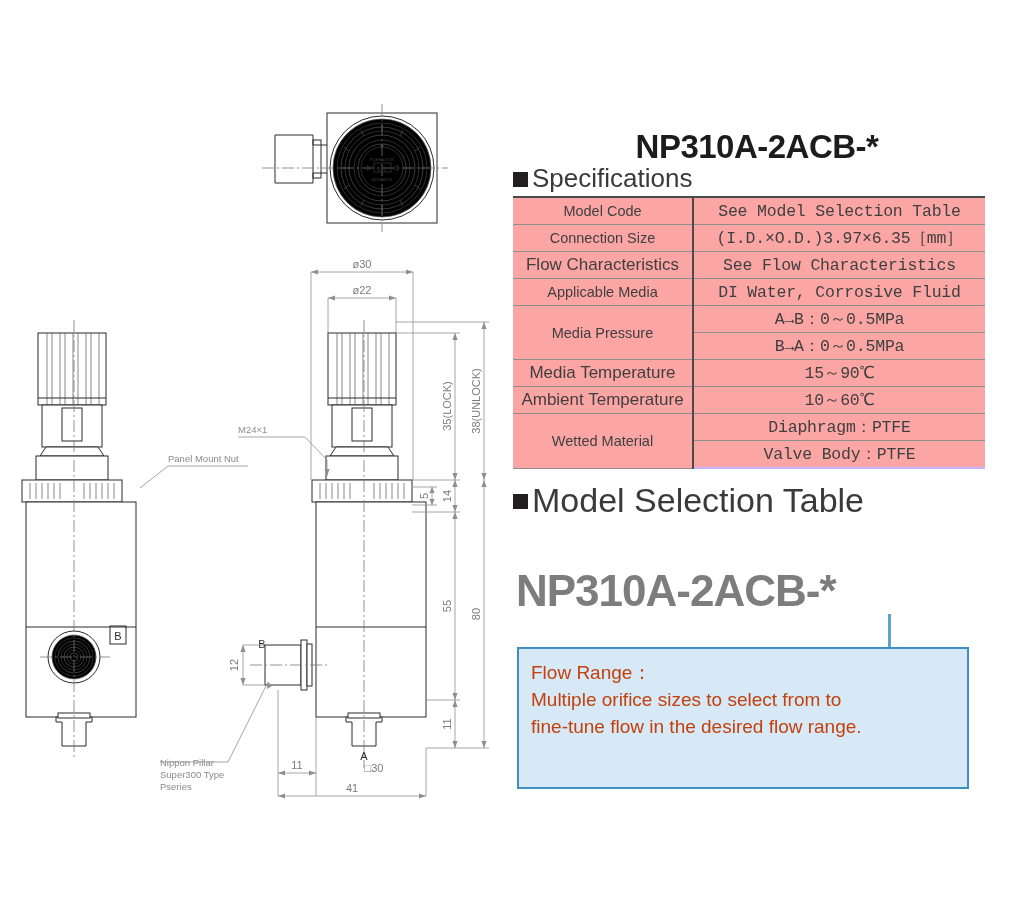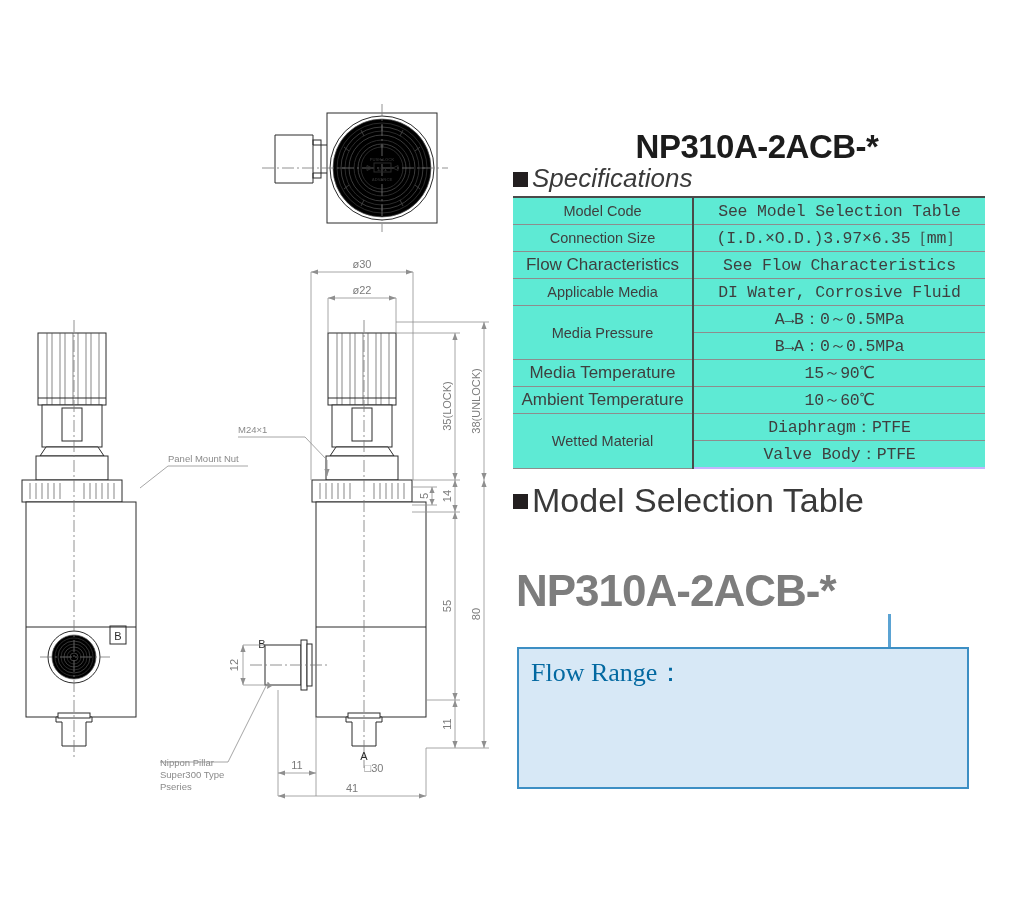--- a/index.html
+++ b/index.html
@@ -5,49 +5,49 @@
   html,body{margin:0;padding:0;background:#ffffff;}
   body{width:1024px;height:922px;position:relative;overflow:hidden;
        font-family:"Liberation Sans","DejaVu Sans",sans-serif;color:#3a3a3a;}
   .abs{position:absolute;}
 
   
   #title-model{
     left:512px;top:128px;width:490px;text-align:center;
     font-size:33px;font-weight:bold;color:#1c1c1c;letter-spacing:-0.5px;
   }
-  #spec-heading{left:513px;top:163px;font-size:26px;color:#3a3a3a;display:flex;align-items:center;font-style:italic;}
+  #spec-heading{left:513px;top:163px;font-size:26px;color:#3a3a3a;display:flex;align-items:center;}
   #model-heading{left:513px;top:481px;font-size:34px;color:#3a3a3a;display:flex;align-items:center;}
   .sq{display:inline-block;width:15px;height:15px;background:#231f20;margin-right:4px;position:relative;top:1px;}
 
   
   #spec-table{left:513px;top:196px;width:472px;border-collapse:collapse;}
   #spec-table table{border-collapse:collapse;width:472px;table-layout:fixed;}
   #spec-table td{
     border-top:1px solid #8d8d8d;border-bottom:1px solid #8d8d8d;
     padding:2px 2px;height:22px;vertical-align:middle;text-align:center;
-    color:#3f3f3f;background:#5eead4;
+    color:#3f3f3f;background:#fca5a5;
   }
   #spec-table tr:first-child td{border-top:2px solid #4a4a4a;}
   #spec-table tr:last-child td{border-bottom:2px solid #c4b5fd;}
   td.lbl{width:175px;border-right:2px solid #4a4a4a;font-size:14.5px;}
   td.lbl.small{font-size:17px;}
   td.val{font-size:16.5px;letter-spacing:-0.2px;font-family:Liberation Mono, monospace;}
   td.nb-b{border-bottom:none;}
 
   
   #big-model{left:516px;top:566px;font-size:44px;font-weight:bold;color:#7d7d7d;letter-spacing:-1px;}
 
   
   #callout-line{left:888px;top:614px;width:3px;height:35px;background:#5ba3d3;}
   #callout-box{
     left:517px;top:647px;width:452px;height:142px;
     background:#d7e8f6;border:2px solid #3d8fc4;box-sizing:border-box;
   }
-  #callout-inner{left:531px;top:659px;width:430px;font-size:26px;line-height:27px;color:#0369a1;font-family:Liberation Serif, serif;}
+  #callout-inner{left:531px;top:659px;width:430px;font-size:19px;line-height:27px;color:#c2410c;}
   #callout-inner .ln{display:block;}
 
   
   .dwg{stroke:#2b2b2b;fill:none;stroke-width:1;}
   .thin{stroke:#555;stroke-width:0.7;}
   .dim{stroke:#8f8f8f;stroke-width:0.8;fill:none;}
   .center{stroke:#777;stroke-width:0.8;stroke-dasharray:12 3 2 3;fill:none;}
   .lead{stroke:#8f8f8f;stroke-width:0.8;fill:none;}
   .dimtxt{fill:#7b7b7b;font-size:11px;font-family:"Liberation Sans",sans-serif;}
   .anntxt{fill:#8a8a8a;font-size:9.5px;font-family:"Liberation Sans",sans-serif;}
@@ -114,20 +114,22 @@
   <span class="sq"></span>
   <span>Model Selection Table</span>
 </div>
 
 <div class="abs" id="big-model">NP310A-2ACB-*</div>
 
 <div class="abs" id="callout-line"></div>
 <div class="abs" id="callout-box"></div>
 <div class="abs" id="callout-inner">
   <span class="ln">Flow Range：</span>
+  <span class="ln">Multiple orifice sizes to select from to</span>
+  <span class="ln">fine-tune flow in the desired flow range.</span>
 </div>
 
 <svg class="abs" id="drawings" style="left:0;top:0;" width="512" height="922" viewBox="0 0 512 922">
 
   <g>
     <rect class="dwg" x="327" y="113" width="110" height="110"></rect>
 
     <path class="dwg" d="M327,145 h-14 v-10 h-38 v48 h38 v-10 h14"></path>
     <rect class="dwg" x="313" y="140" width="8" height="38"></rect>
 

